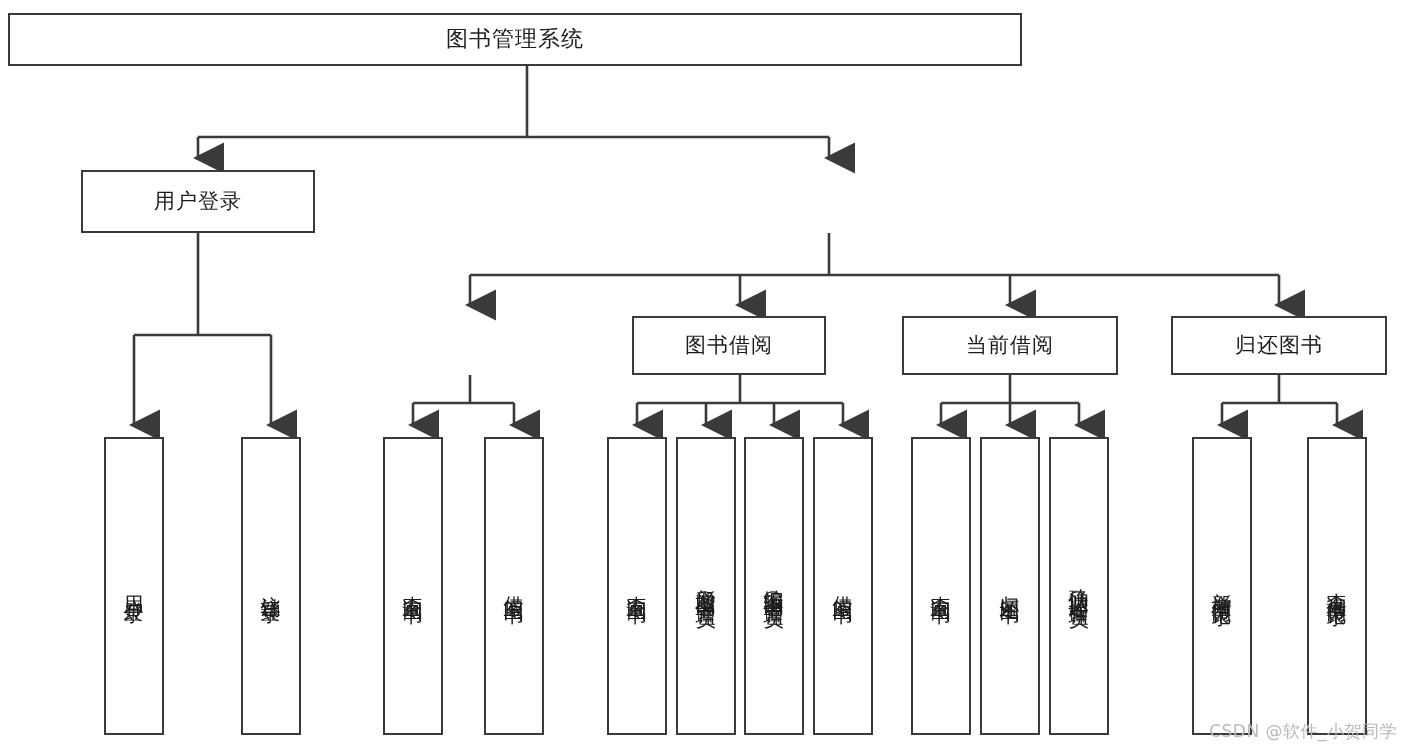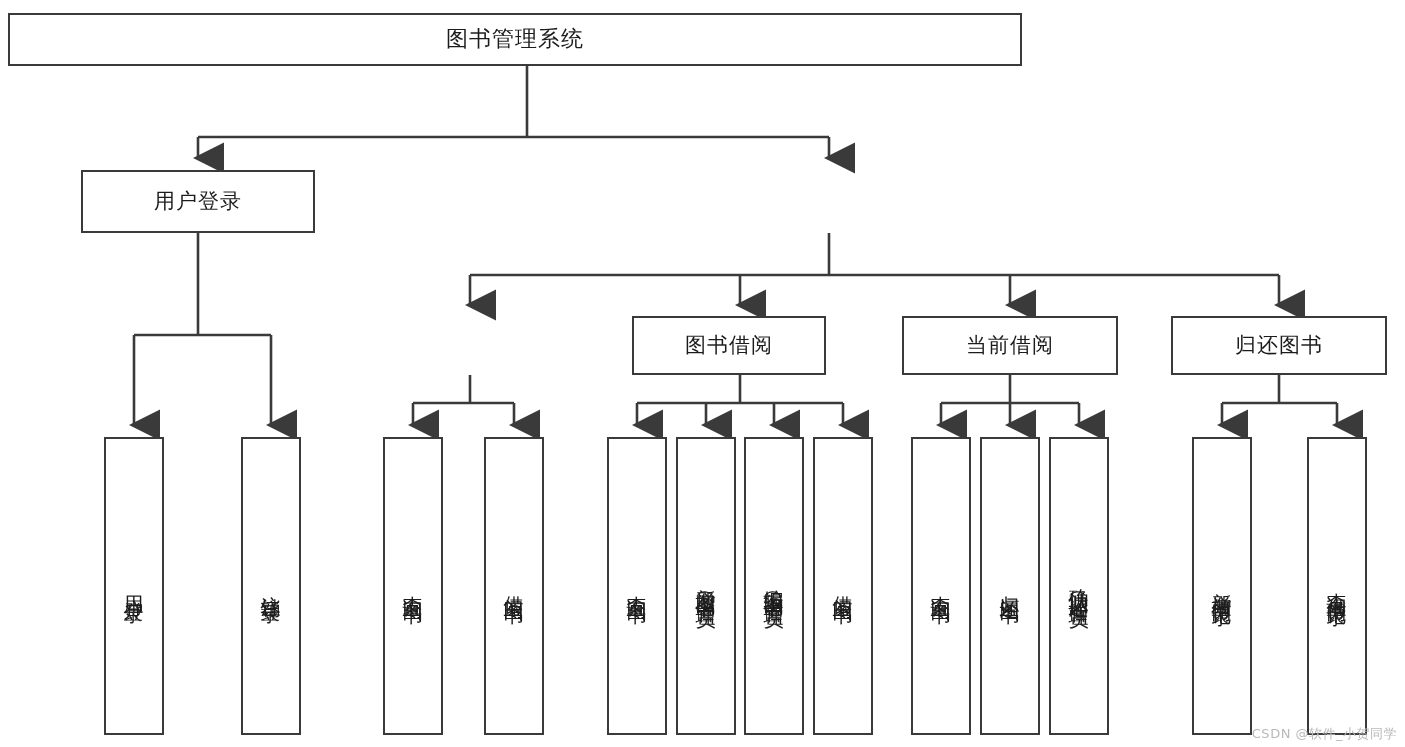--- a/index.html
+++ b/index.html
@@ -54,21 +54,21 @@
     text-orientation:upright;
     font-size:20px;
     line-height:1.0;
     letter-spacing:3px;
     max-height:100%;
   }
   #watermark{
     position:absolute;
     right:8px;
     bottom:4px;
-    font-size:13px;
+    font-size:17px;
     color:#b9b9b9;
     white-space:nowrap;
     letter-spacing:0.5px;
     user-select:none;
   }
 </style>
 </head>
 <body>
 
 <div id="canvas">

